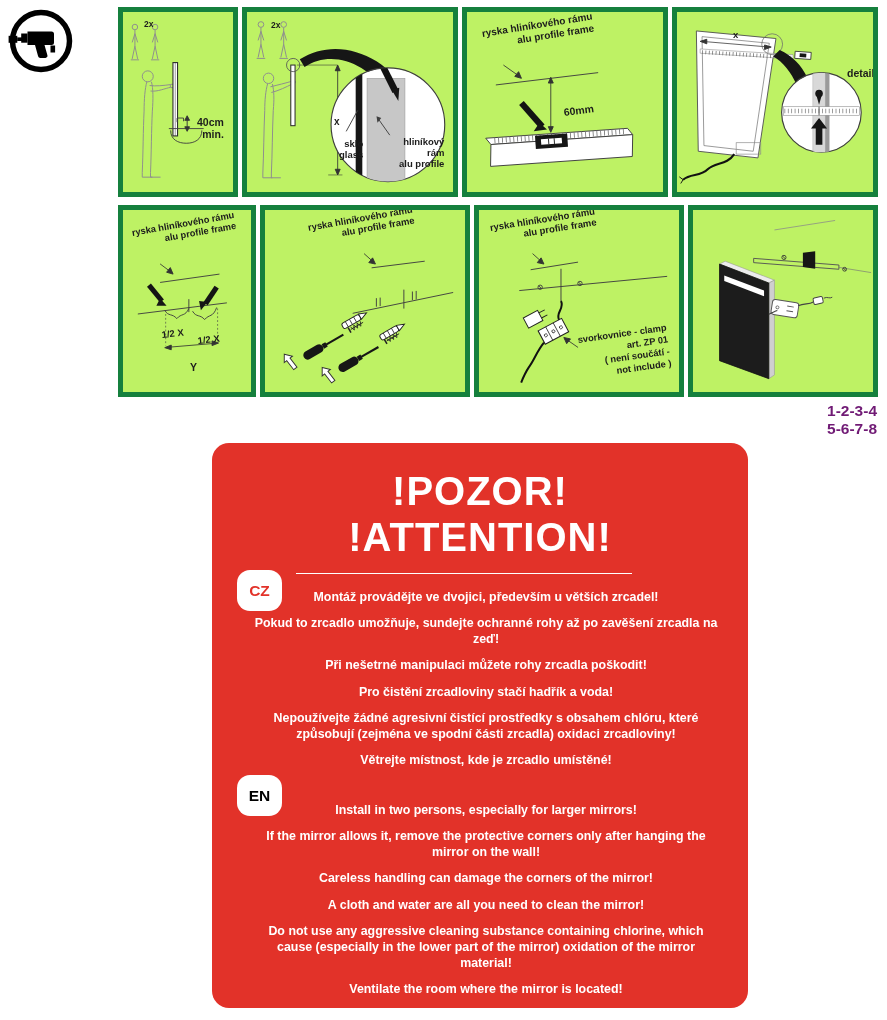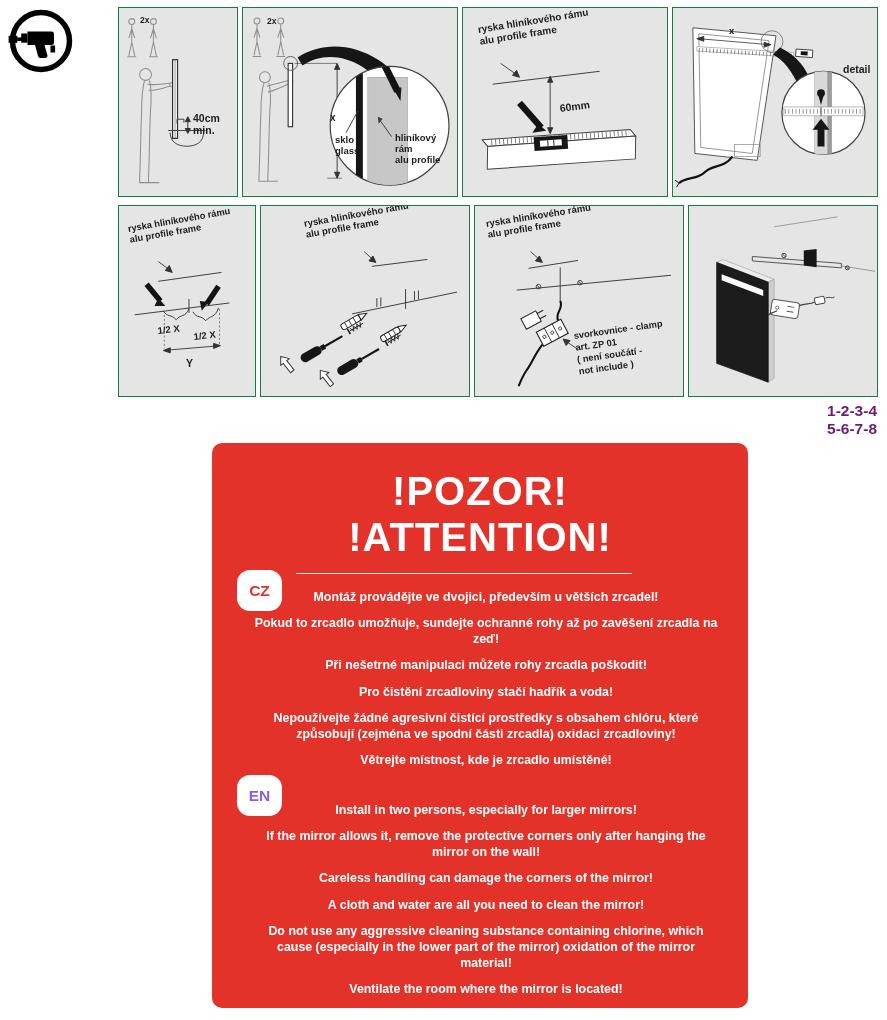--- a/index.html
+++ b/index.html
@@ -1,28 +1,28 @@
 <!DOCTYPE html>
 <html><head>
 <meta charset="utf-8">
 <style>
   html,body{margin:0;padding:0;}
   body{
     width:887px;height:1020px;position:relative;background:#ffffff;
     font-family:"Liberation Sans",sans-serif;overflow:hidden;
   }
-  .panel{position:absolute;border:1px solid #15803d;background:#e5e5e5;box-sizing:border-box;overflow:hidden;}
+  .panel{position:absolute;border:5px solid #15803d;background:#bef264;box-sizing:border-box;overflow:hidden;text-align:right;}
   .panel svg{position:absolute;left:0;top:0;width:100%;height:100%;}
   .lbl{position:absolute;font-weight:700;color:#1c1c1c;white-space:pre-line;line-height:1.18;transform-origin:left top;}
   .drillwrap{position:absolute;left:6px;top:6px;width:70px;height:70px;}
   .pagenums{position:absolute;left:770px;top:402px;width:107px;text-align:right;
     font-weight:700;font-size:15.5px;line-height:1.15;color:#701a75;}
   .warnbox{
     position:absolute;left:212px;top:443px;width:536px;height:565px;
-    border-radius:10px;color:#fff;box-sizing:border-box;
+    border-radius:17px;color:#fff;box-sizing:border-box;
   }
   .warn-title{margin-top:25px;text-align:center;font-weight:700;font-size:40px;line-height:1.15;letter-spacing:1px;}
   .warn-rule{position:absolute;left:84px;top:130px;width:336px;height:0;border-top:1.6px solid #fff;}
   .badge{
     position:absolute;left:25px;width:45px;height:41px;background:#fff;border-radius:13px;
     display:flex;align-items:center;justify-content:center;font-weight:700;font-size:15.5px;
   }
   .warn-text{position:absolute;left:12px;right:0;top:146px;padding:0 26px;text-align:center;
     font-weight:700;font-size:12.4px;line-height:1.3;}
   .warn-text p{margin:0 0 10px 0;}
@@ -387,21 +387,21 @@
   <div>5-6-7-8</div>
 </div>
 
 <div class="warnbox" id="warnbox" style="background: rgb(226, 50, 41);">
   <div class="warn-title">
     <div>!POZOR!</div>
     <div>!ATTENTION!</div>
   </div>
   <div class="warn-rule"></div>
   <div class="badge cz" style="top: 127px; color: rgb(226, 50, 41); text-align: center;">CZ</div>
-  <div class="badge en" style="top: 332px; color: #8b5cf6;">EN</div>
+  <div class="badge en" style="top: 332px; color: #000000;">EN</div>
   <div class="warn-text">
     <p>Montáž provádějte ve dvojici, především u větších zrcadel!</p>
     <p>Pokud to zrcadlo umožňuje, sundejte ochranné rohy až po zavěšení zrcadla na zeď!</p>
     <p>Při nešetrné manipulaci můžete rohy zrcadla poškodit!</p>
     <p>Pro čistění zrcadloviny stačí hadřík a voda!</p>
     <p>Nepoužívejte žádné agresivní čistící prostředky s obsahem chlóru, které způsobují (zejména ve spodní části zrcadla) oxidaci zrcadloviny!</p>
     <p>Větrejte místnost, kde je zrcadlo umístěné!</p>
     <p class="en-first">Install in two persons, especially for larger mirrors!</p>
     <p>If the mirror allows it, remove the protective corners only after hanging the mirror on the wall!</p>
     <p>Careless handling can damage the corners of the mirror!</p>

